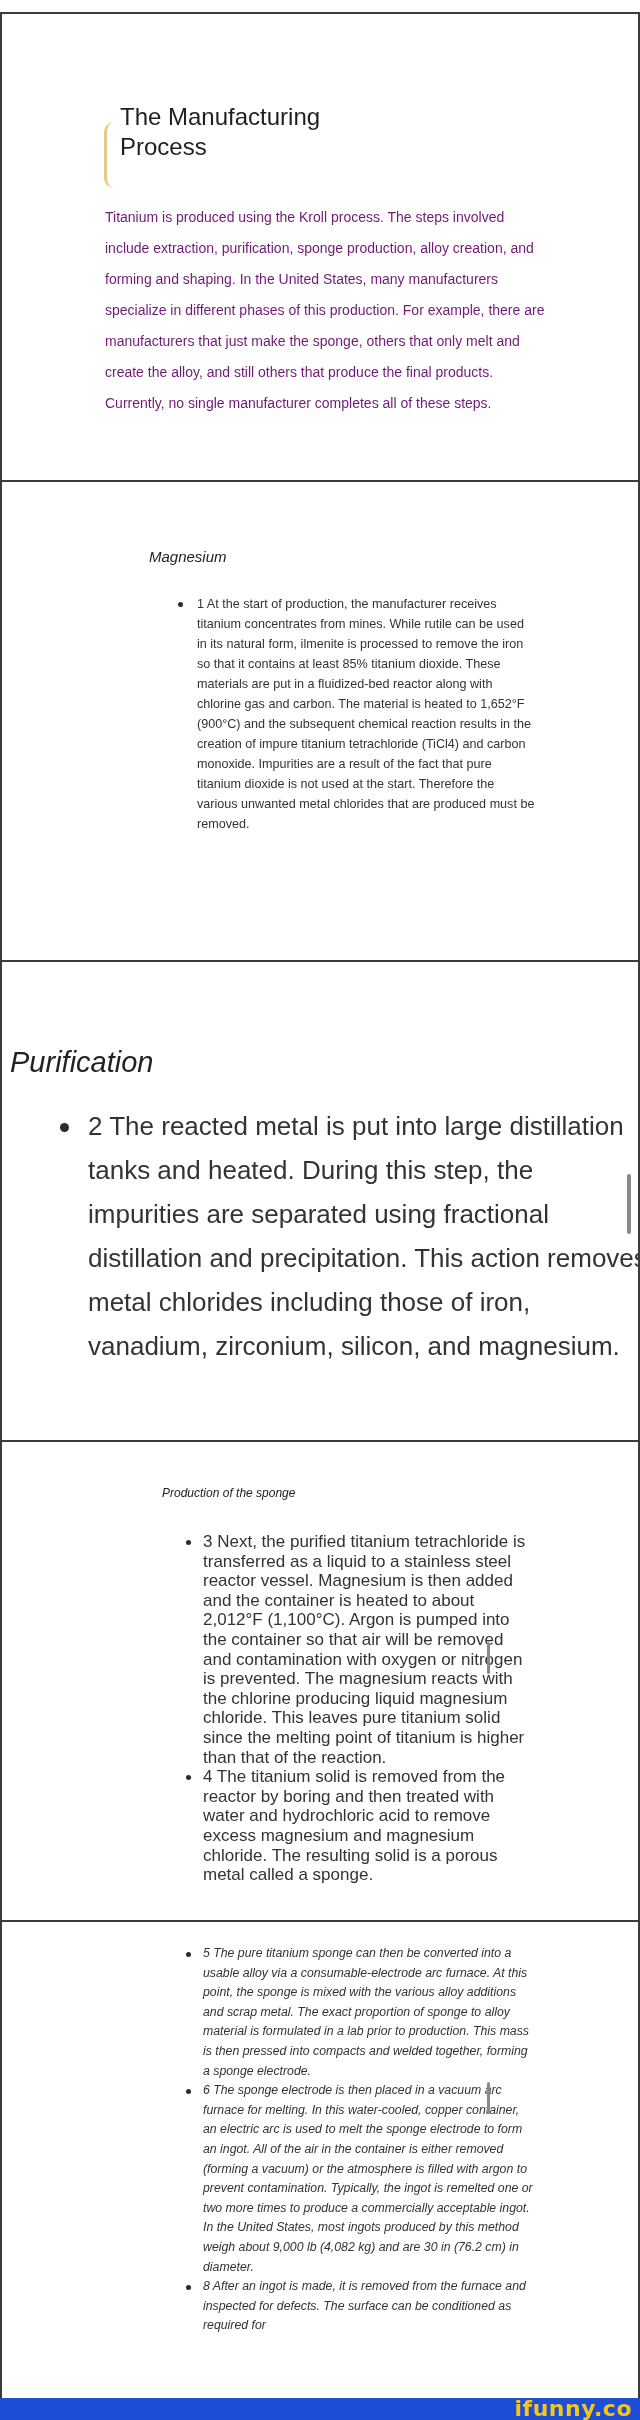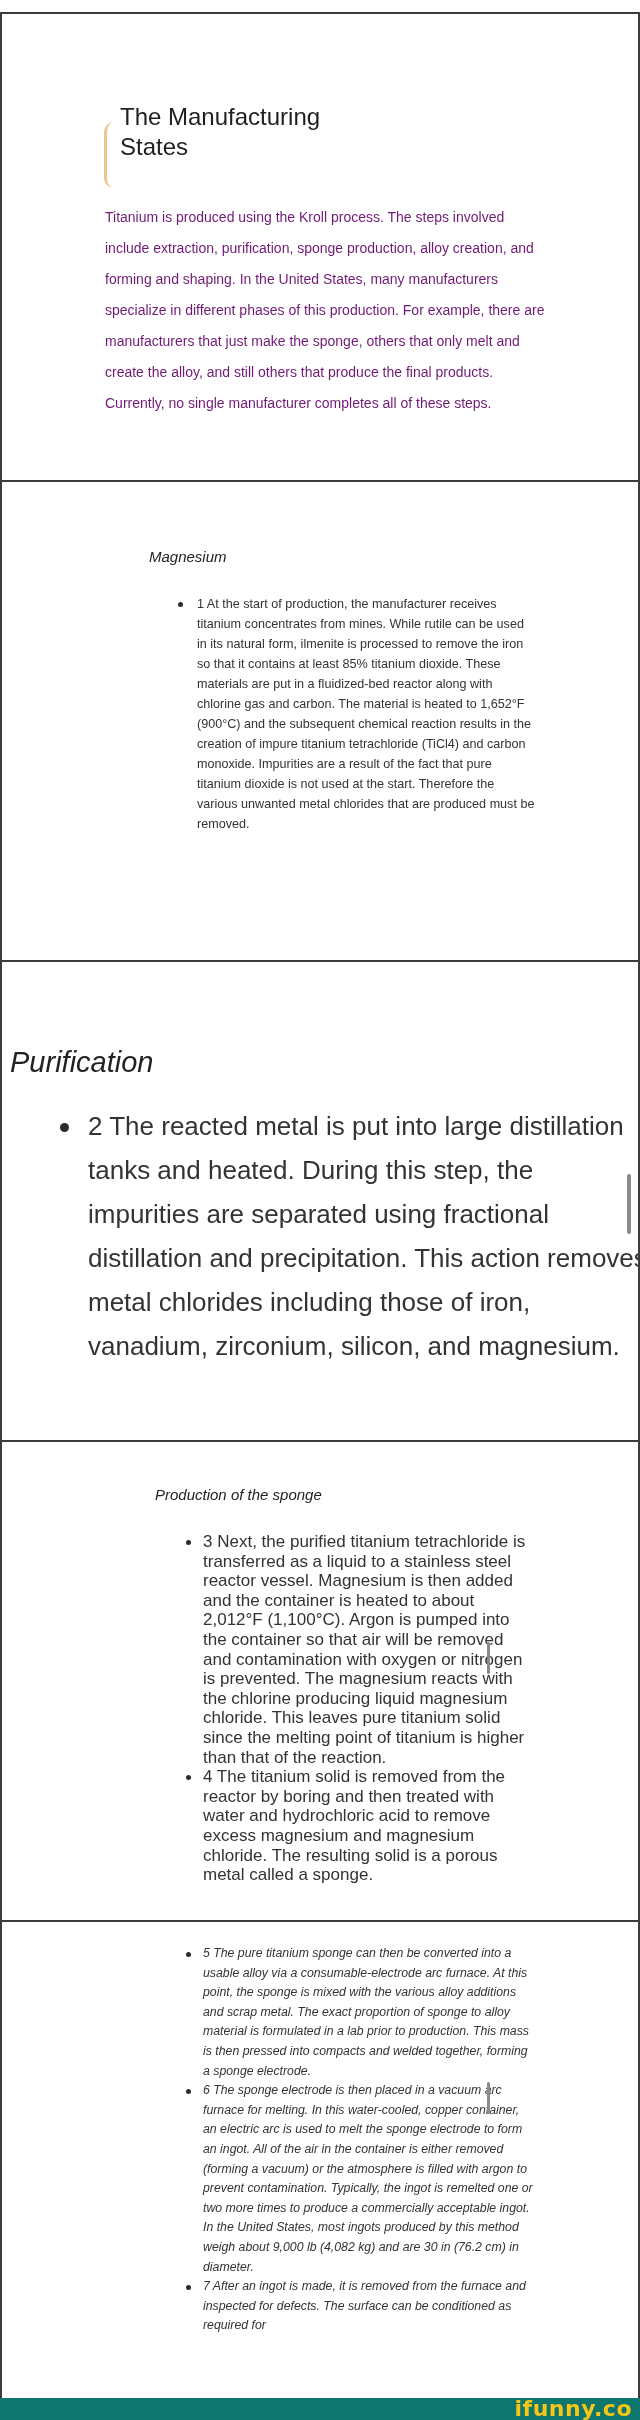--- a/index.html
+++ b/index.html
@@ -34,48 +34,48 @@
     #p2 .steps li { font-size: 12.6px; line-height: 20px; }
     #p2 .steps li::before { left: -19px; top: 8px; width: 5px; height: 5px; }
 
     
     #p3 .sec-title { left: 8px; top: 84px; font-size: 29px; }
     #p3 .steps { left: 74px; top: 130px; width: 560px; }
     #p3 .steps li { font-size: 26px; line-height: 44px; }
     #p3 .steps li::before { left: -28px; top: 19px; width: 9px; height: 9px; }
 
     
-    #p4 .sec-title { left: 153px; top: 44px; font-size: 15px; }
+    #p4 .sec-title { left: 160px; top: 44px; font-size: 12px; }
     #p4 .steps { left: 189px; top: 78px; width: 330px; }
     #p4 .steps li { font-size: 17px; line-height: 19.6px; }
     #p4 .steps li::before { left: -17px; top: 8px; width: 5px; height: 5px; }
 
     
     #p5 .steps { left: 189px; top: 10px; width: 330px; }
     #p5 .steps li { font-size: 12.3px; line-height: 19.6px; }
     #p5 .steps li::before { left: -17px; top: 8px; width: 5px; height: 5px; }
 
     .scrollbar { position: absolute; width: 4px; background: #8a8a8a; border-radius: 2px; }
     #p3 .scrollbar { left: 625px; top: 212px; height: 60px; }
     #p4 .scrollbar { left: 485px; top: 200px; height: 32px; width: 3px; }
     #p5 .scrollbar { left: 485px; top: 160px; height: 32px; width: 3px; }
 
     .watermark-bar { position: absolute; left: 0; top: 2398px; width: 640px; height: 22px;
-      background: #0f766e; }
+      background: #1d4ed8; }
     .watermark { position: absolute; right: 8px; top: -2px; font-size: 22px; font-weight: bold;
       color: #f5c518; letter-spacing: 0.5px; font-family: "DejaVu Sans", sans-serif; }
   </style>
 </head>
 <body>
 
 <section class="panel" id="p1">
   <div class="heading-bracket"></div>
   <h1 class="main-heading" style="margin:0;font-weight:normal;">
     <span>The Manufacturing</span><br>
-    <span>States</span>
+    <span>Process</span>
   </h1>
   <p class="intro">Titanium is produced using the Kroll process. The steps involved include extraction, purification, sponge production, alloy creation, and forming and shaping. In the United States, many manufacturers specialize in different phases of this production. For example, there are manufacturers that just make the sponge, others that only melt and create the alloy, and still others that produce the final products. Currently, no single manufacturer completes all of these steps.</p>
 </section>
 
 <section class="panel" id="p2">
   <h2 class="sec-title" style="font-weight:normal;">Magnesium</h2>
   <ul class="steps">
     <li>1 At the start of production, the manufacturer receives titanium concentrates from mines. While rutile can be used in its natural form, ilmenite is processed to remove the iron so that it contains at least 85% titanium dioxide. These materials are put in a fluidized-bed reactor along with chlorine gas and carbon. The material is heated to 1,652°F (900°C) and the subsequent chemical reaction results in the creation of impure titanium tetrachloride (TiCl4) and carbon monoxide. Impurities are a result of the fact that pure titanium dioxide is not used at the start. Therefore the various unwanted metal chlorides that are produced must be removed.</li>
   </ul>
 </section>
@@ -94,20 +94,20 @@
     <li>3 Next, the purified titanium tetrachloride is transferred as a liquid to a stainless steel reactor vessel. Magnesium is then added and the container is heated to about 2,012°F (1,100°C). Argon is pumped into the container so that air will be removed and contamination with oxygen or nitrogen is prevented. The magnesium reacts with the chlorine producing liquid magnesium chloride. This leaves pure titanium solid since the melting point of titanium is higher than that of the reaction.</li>
     <li>4 The titanium solid is removed from the reactor by boring and then treated with water and hydrochloric acid to remove excess magnesium and magnesium chloride. The resulting solid is a porous metal called a sponge.</li>
   </ul>
   <div class="scrollbar"></div>
 </section>
 
 <section class="panel" id="p5">
   <ul class="steps">
     <li>5 The pure titanium sponge can then be converted into a usable alloy via a consumable-electrode arc furnace. At this point, the sponge is mixed with the various alloy additions and scrap metal. The exact proportion of sponge to alloy material is formulated in a lab prior to production. This mass is then pressed into compacts and welded together, forming a sponge electrode.</li>
     <li>6 The sponge electrode is then placed in a vacuum arc furnace for melting. In this water-cooled, copper container, an electric arc is used to melt the sponge electrode to form an ingot. All of the air in the container is either removed (forming a vacuum) or the atmosphere is filled with argon to prevent contamination. Typically, the ingot is remelted one or two more times to produce a commercially acceptable ingot. In the United States, most ingots produced by this method weigh about 9,000 lb (4,082 kg) and are 30 in (76.2 cm) in diameter.</li>
-    <li>7 After an ingot is made, it is removed from the furnace and inspected for defects. The surface can be conditioned as required for</li>
+    <li>8 After an ingot is made, it is removed from the furnace and inspected for defects. The surface can be conditioned as required for</li>
   </ul>
   <div class="scrollbar"></div>
 </section>
 
 <div class="watermark-bar">
   <span class="watermark">ifunny.co</span>
 </div>
 
 </body></html>

